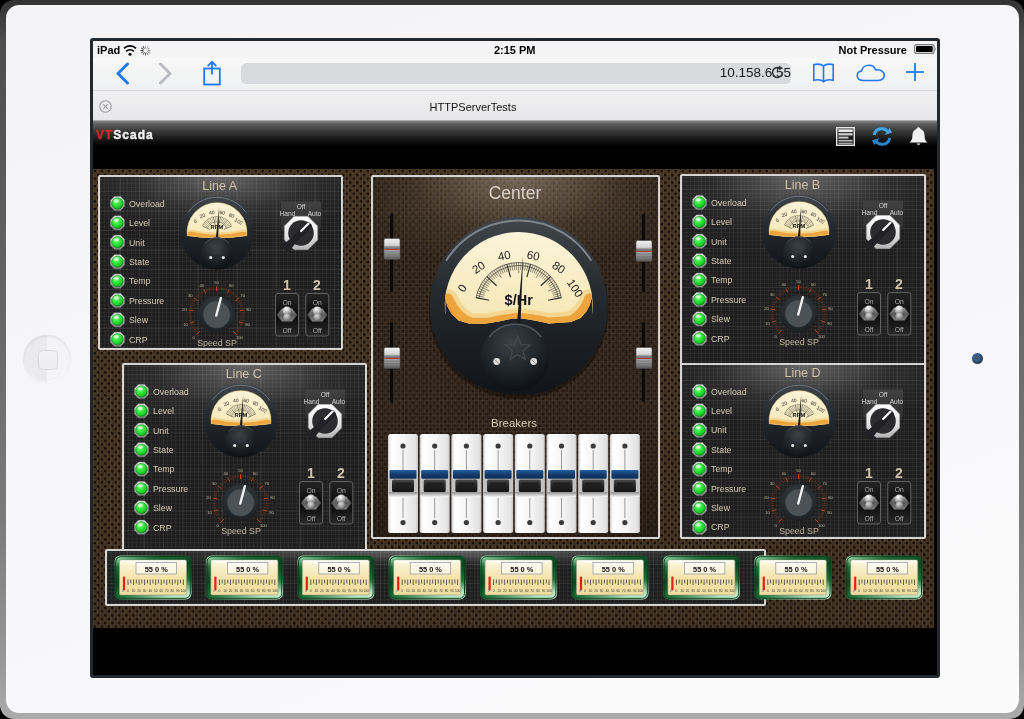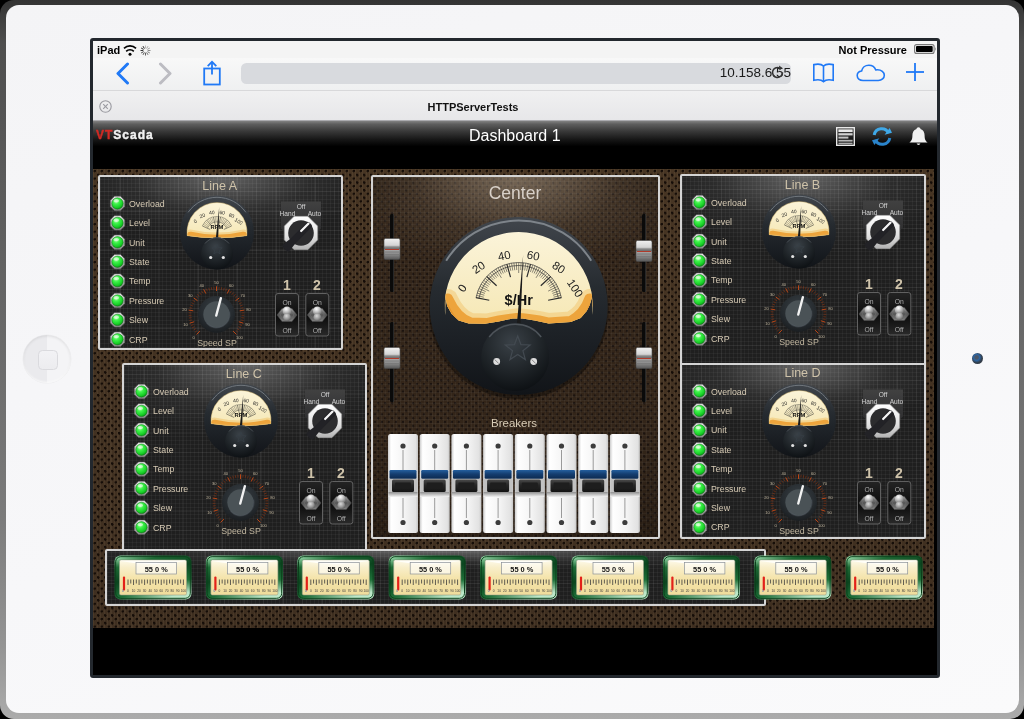--- a/index.html
+++ b/index.html
@@ -171,30 +171,30 @@
 <radialGradient id="padglow" cx="50%" cy="0%" r="75%">
  <stop offset="0%" stop-color="rgba(255,255,255,0.30)"></stop>
  <stop offset="55%" stop-color="rgba(255,255,255,0.07)"></stop>
  <stop offset="100%" stop-color="rgba(255,255,255,0)"></stop>
 </radialGradient>
 </defs>
 </svg>
 <div class="scr">
     <div class="status"></div>
     <div class="abs" style="left:4px;top:3.5px;font-size:11px;font-weight:bold;color:#000">iPad</div>
+    <div class="abs" style="left:0;top:3.5px;width:843.5px;text-align:center;font-size:11px;font-weight:bold;color:#000">2:15 PM</div>
     <div class="abs" style="left:744px;top:3.5px;width:70px;text-align:right;font-size:11px;font-weight:bold;color:#000">Not Pressure</div>
     <div class="toolbar">
       <div class="urlfield"></div>
       <div class="abs" style="left:148px;top:7px;width:550px;text-align:right;font-size:13.5px;color:#1a1a1a">10.158.6.55</div>
     </div>
     <div class="tabbar"></div>
-    <div class="abs" style="left:0;top:60px;width:760px;text-align:center;font-size:11px;font-weight:bold;color:#111">HTTPServerTests</div>
+    <div class="abs" style="left:0;top:60px;width:760px;text-align:center;font-size:11px;font-weight:normal;color:#111">HTTPServerTests</div>
     <div class="hdr"></div>
     <div class="abs" style="left:3px;top:87px;font-size:12px;font-weight:bold;letter-spacing:1px;-webkit-text-stroke:0.4px"><span style="color:#d22a24">VT</span><span style="color:#f2f2f2">Scada</span></div>
-    <div class="abs" style="left:0;top:86.5px;width:843.5px;text-align:center;font-size:16px;color:#fff">Dashboard 1</div>
     <div class="brown"></div>
   </div>
 <div class="panel" style="left:98px;top:174.5px;width:244.5px;height:175.5px"><svg width="239.5" height="170.5" viewBox="0 0 239.5 170.5">
       <text x="119.75" y="12.5" font-size="12.5" fill="#cfc3aa" text-anchor="middle" font-family="Liberation Sans">Line A</text>
       <g transform="translate(17.5,26.5)">
         <polygon points="7.21,2.98 2.98,7.21 -2.98,7.21 -7.21,2.98 -7.21,-2.98 -2.98,-7.21 2.98,-7.21 7.21,-2.98" fill="url(#ledbz)" stroke="#5a5a5a" stroke-width="0.6"></polygon>
         <circle r="5.7" fill="url(#ledg)" stroke="#0a6e12" stroke-width="0.5"></circle>
         <ellipse cx="-1.2" cy="-2.7" rx="2.8" ry="1.7" fill="rgba(255,255,255,0.55)"></ellipse>
       </g>
       <text x="29" y="29.7" font-size="8.8" fill="#d6cab4" font-family="Liberation Sans">Overload</text>

